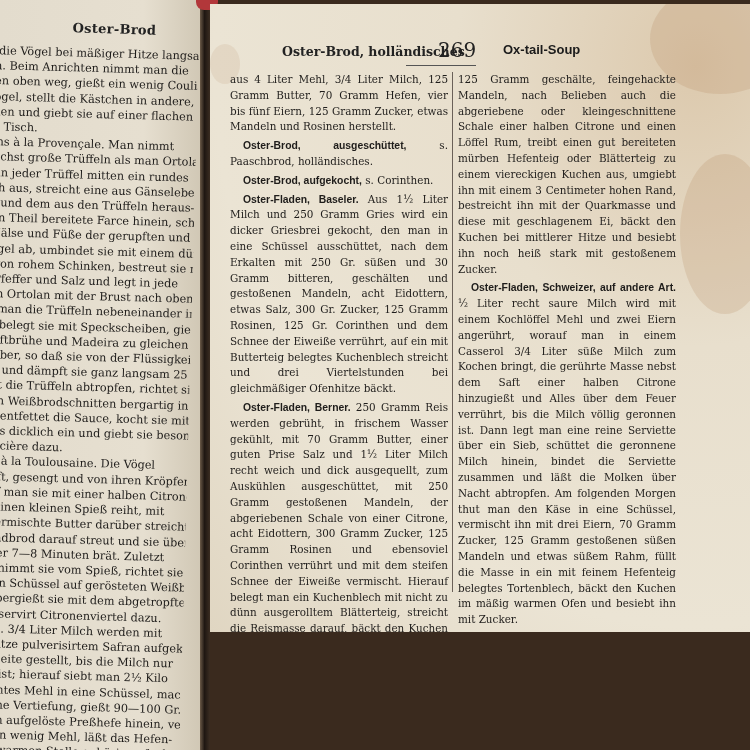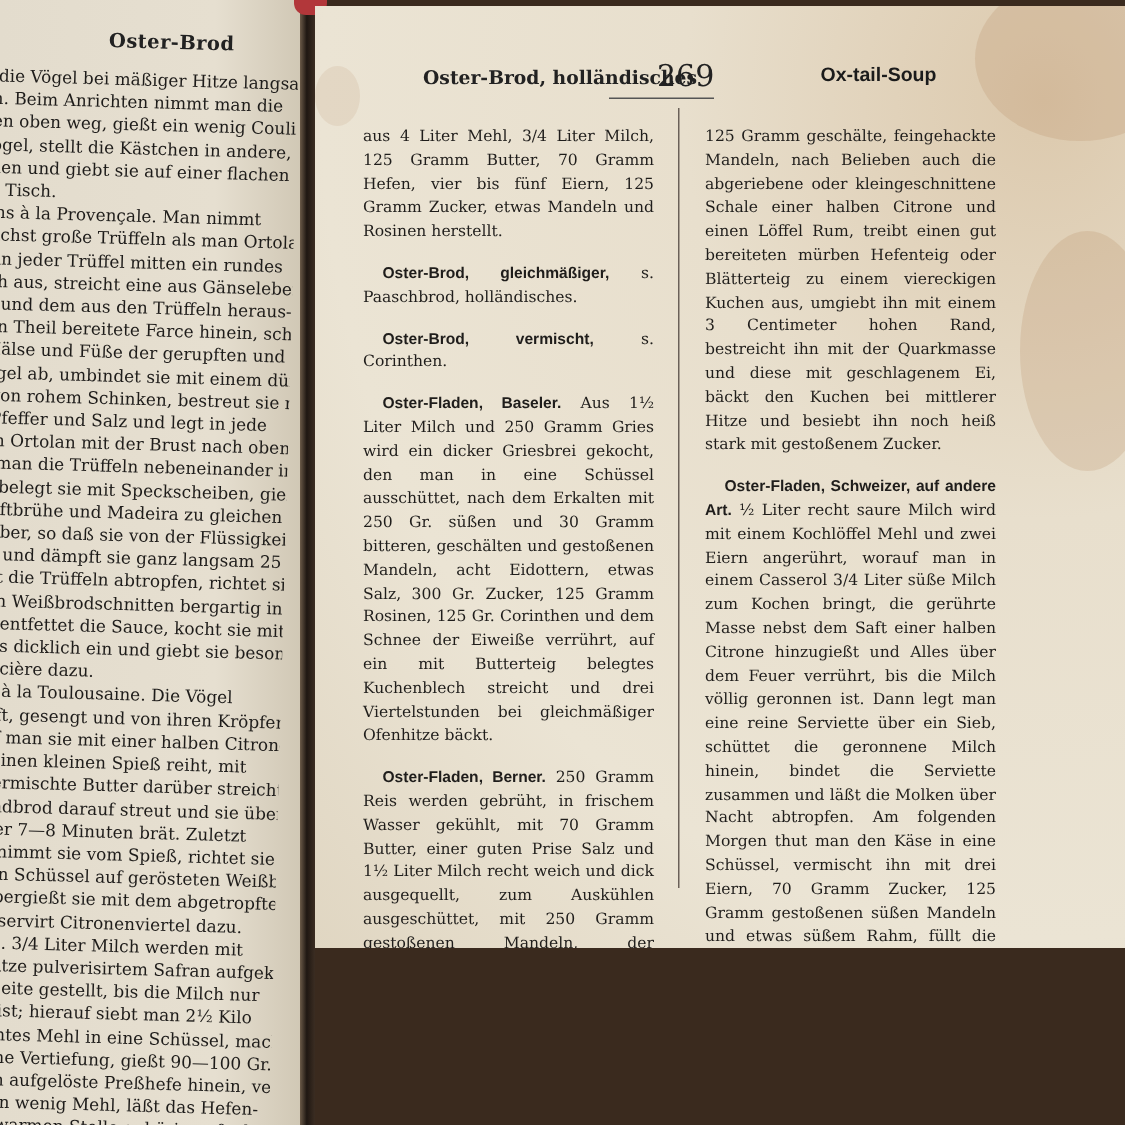--- a/index.html
+++ b/index.html
@@ -10,23 +10,23 @@
   .right-page { position:absolute; left:210px; top:4px; width:540px; height:628px; background:radial-gradient(ellipse at 90% 10%, #dcc9ad 0%, #e8dfcd 35%, #ebe4d4 70%, #e0d6c2 100%); overflow:hidden; }
   .stain { position:absolute; border-radius:50%; background:rgba(170,120,80,0.18); }
   .left-page .inner { position:absolute; left:-10px; top:8px; width:210px; transform:rotate(1.6deg); transform-origin:0 0; }
   .lhead { text-align:center; font-size:13px; font-weight:bold; color:#222; margin:10px 0 10px 40px; letter-spacing:0.3px; }
   .ltext p { margin:0; font-size:11.3px; line-height:15.2px; color:#1e1c1a; text-align:justify; white-space:nowrap; overflow:hidden; }
   .bold { font-weight:bold; font-family:"Liberation Sans", sans-serif; }
   .rhead { position:absolute; top:34px; left:0; width:540px; height:24px; }
   .rh-left { position:absolute; left:72px; top:6px; font-size:12.5px; color:#222; font-weight:bold; }
   .rh-num { position:absolute; left:228px; top:0px; font-size:20px; color:#222; }
   .rh-rule { position:absolute; left:196px; top:27px; width:70px; height:1px; background:#555; }
-  .rh-right { position:absolute; left:293px; top:4px; font-size:13px; font-weight:bold; font-family:"Liberation Sans", sans-serif; color:#1b1b1b;margin-left:44px; }
+  .rh-right { position:absolute; left:293px; top:4px; font-size:13px; font-weight:bold; font-family:"Liberation Sans", sans-serif; color:#1b1b1b; }
   .col { position:absolute; top:68px; font-size:10.4px; line-height:15.8px; color:#1f1d1b; }
-  .col p { margin:12px; text-align:justify; }
+  .col p { margin:0; text-align:justify; }
   .col p.entry { text-indent:13px; margin-top:3px; }
   .col-left { left:20px; width:218px; }
   .col-right { left:248px; width:218px; }
   .col-rule { position:absolute; left:242px; top:68px; width:1px; height:520px; background:#6a6058; }
   .illustration { position:absolute; left:70px; top:610px; width:420px; height:140px; }
 </style>
 </head>
 <body>
 
 <div class="left-page">
@@ -93,22 +93,22 @@
 
   <div class="rhead">
     <span class="rh-left">Oster-Brod, holländisches</span>
     <span class="rh-num">269</span>
     <div class="rh-rule"></div>
     <span class="rh-right">Ox-tail-Soup</span>
   </div>
 
   <div class="col col-left" id="colL">
       <p class=""><span>aus 4 Liter Mehl, 3/4 Liter Milch, 125 Gramm Butter, 70 Gramm Hefen, vier bis fünf Eiern, 125 Gramm Zucker, etwas Mandeln und Rosinen herstellt.</span></p>
-      <p class="entry"><span class="bold">Oster-Brod, gleichmäßiger,</span><span> s. Paaschbrod, holländisches.</span></p>
-      <p class="entry"><span class="bold">Oster-Brod, vermischt,</span><span> s. Corinthen.</span></p>
+      <p class="entry"><span class="bold">Oster-Brod, ausgeschüttet,</span><span> s. Paaschbrod, holländisches.</span></p>
+      <p class="entry"><span class="bold">Oster-Brod, aufgekocht,</span><span> s. Corinthen.</span></p>
       <p class="entry"><span class="bold">Oster-Fladen, Baseler.</span><span> Aus 1½ Liter Milch und 250 Gramm Gries wird ein dicker Griesbrei gekocht, den man in eine Schüssel ausschüttet, nach dem Erkalten mit 250 Gr. süßen und 30 Gramm bitteren, geschälten und gestoßenen Mandeln, acht Eidottern, etwas Salz, 300 Gr. Zucker, 125 Gramm Rosinen, 125 Gr. Corinthen und dem Schnee der Eiweiße verrührt, auf ein mit Butterteig belegtes Kuchenblech streicht und drei Viertelstunden bei gleichmäßiger Ofenhitze bäckt.</span></p>
       <p class="entry"><span class="bold">Oster-Fladen, Berner.</span><span> 250 Gramm Reis werden gebrüht, in frischem Wasser gekühlt, mit 70 Gramm Butter, einer guten Prise Salz und 1½ Liter Milch recht weich und dick ausgequellt, zum Auskühlen ausgeschüttet, mit 250 Gramm gestoßenen Mandeln, der abgeriebenen Schale von einer Citrone, acht Eidottern, 300 Gramm Zucker, 125 Gramm Rosinen und ebensoviel Corinthen verrührt und mit dem steifen Schnee der Eiweiße vermischt. Hierauf belegt man ein Kuchenblech mit nicht zu dünn ausgerolltem Blätterteig, streicht die Reismasse darauf, bäckt den Kuchen bei mittlerer Hitze und giebt ihn, mit Zucker bestreut, lauwarm zu Tisch. Bisweilen nimmt man anstatt Reis auch in Scheiben geschnittenes und in siedende Milch eingeweichtes Mundbrod, aus dem man über dem Feuer einen steifen Brei abrührt.</span></p>
     </div>
   <div class="col-rule"></div>
   <div class="col col-right" id="colR">
       <p class=""><span>125 Gramm geschälte, feingehackte Mandeln, nach Belieben auch die abgeriebene oder kleingeschnittene Schale einer halben Citrone und einen Löffel Rum, treibt einen gut bereiteten mürben Hefenteig oder Blätterteig zu einem viereckigen Kuchen aus, umgiebt ihn mit einem 3 Centimeter hohen Rand, bestreicht ihn mit der Quarkmasse und diese mit geschlagenem Ei, bäckt den Kuchen bei mittlerer Hitze und besiebt ihn noch heiß stark mit gestoßenem Zucker.</span></p>
       <p class="entry"><span class="bold">Oster-Fladen, Schweizer, auf andere Art.</span><span> ½ Liter recht saure Milch wird mit einem Kochlöffel Mehl und zwei Eiern angerührt, worauf man in einem Casserol 3/4 Liter süße Milch zum Kochen bringt, die gerührte Masse nebst dem Saft einer halben Citrone hinzugießt und Alles über dem Feuer verrührt, bis die Milch völlig geronnen ist. Dann legt man eine reine Serviette über ein Sieb, schüttet die geronnene Milch hinein, bindet die Serviette zusammen und läßt die Molken über Nacht abtropfen. Am folgenden Morgen thut man den Käse in eine Schüssel, vermischt ihn mit drei Eiern, 70 Gramm Zucker, 125 Gramm gestoßenen süßen Mandeln und etwas süßem Rahm, füllt die Masse in ein mit feinem Hefenteig belegtes Tortenblech, bäckt den Kuchen im mäßig warmen Ofen und besiebt ihn mit Zucker.</span></p>
       <p class="entry"><span class="bold">Schüssel,</span><span> russischer, s. Pascha.</span></p>
       <p class="entry"><span class="bold">Ostfriesländischer Oswego,</span><span> s. Kuchen, Ostfriesländischer.</span></p>
       <p class="entry"><span class="bold">Zuletzt.</span><span> Dasselbe wie Maizena, also fein pulverisirte Maisstärke, die zu Mehlspeisen, Kuchen u. s. w. verwendet wird und von Amerika aus in den Handel kommt.</span></p>

